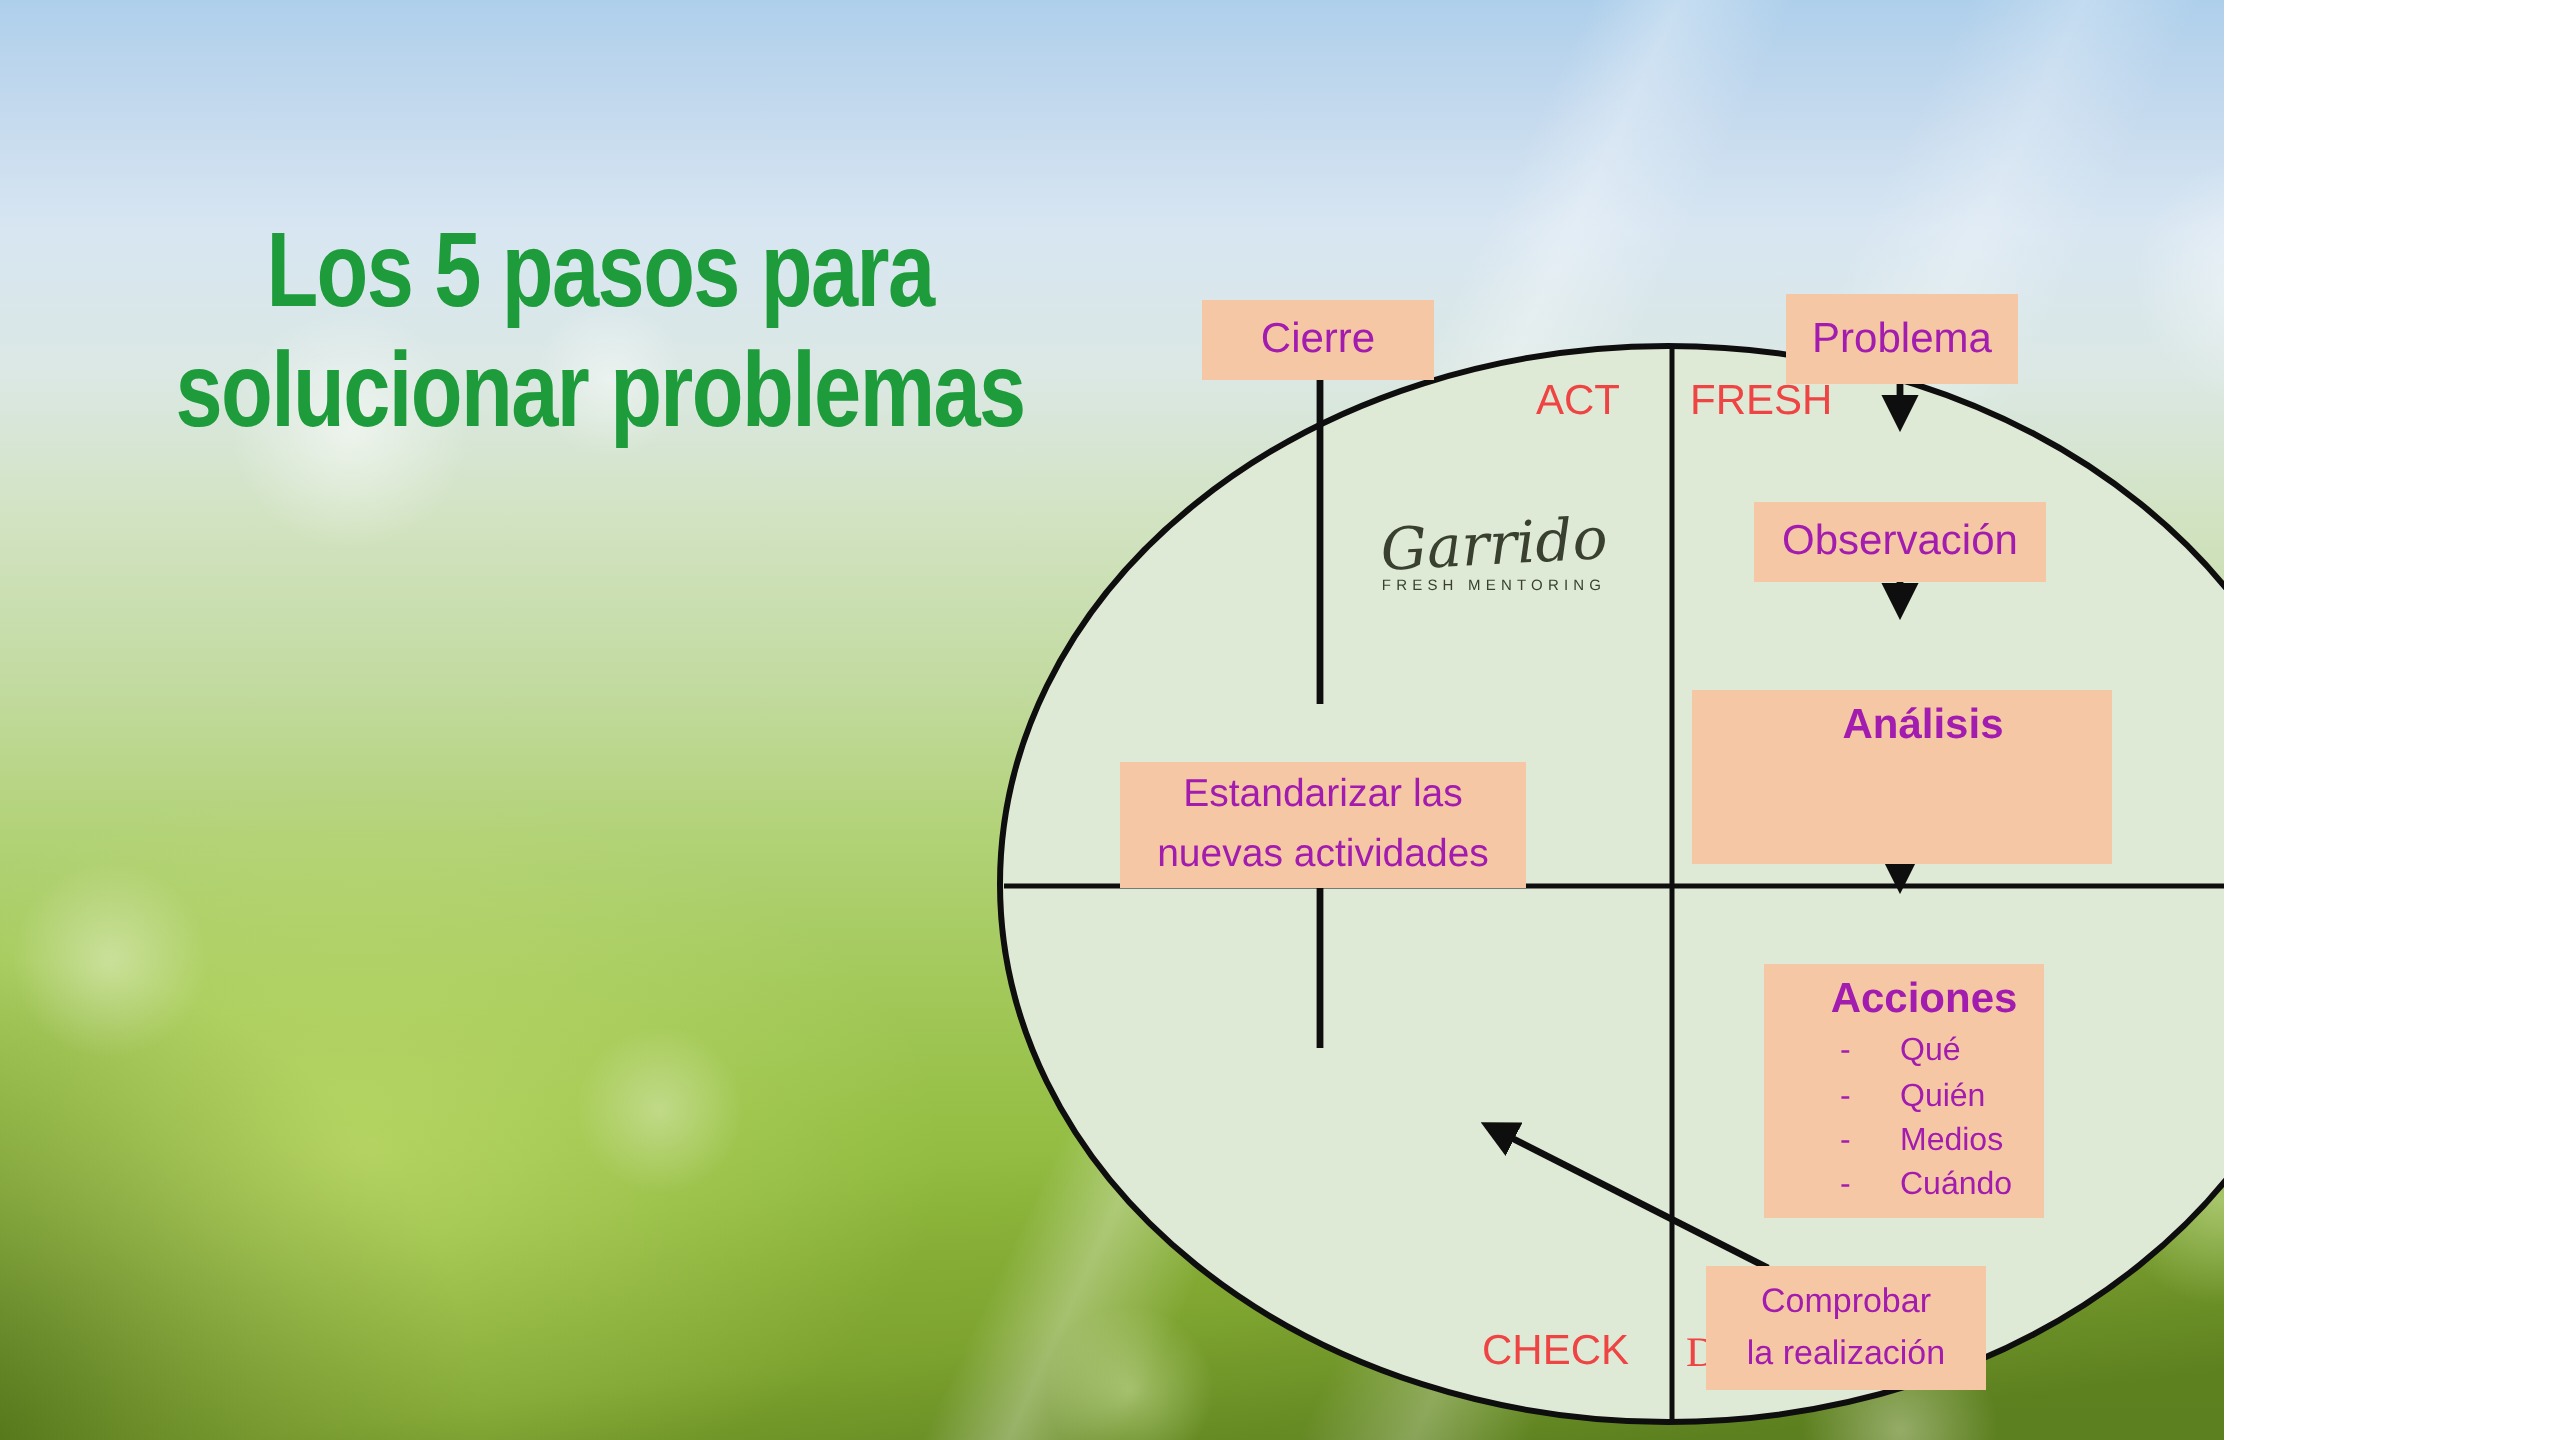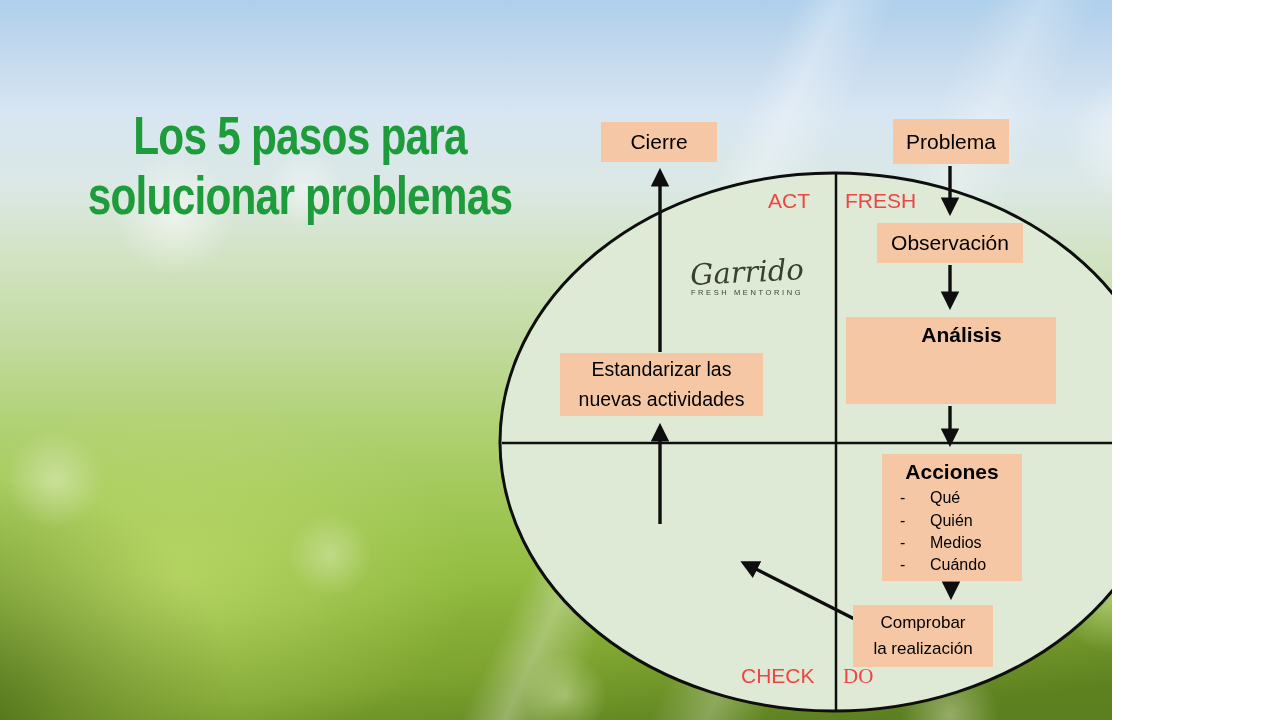--- a/index.html
+++ b/index.html
@@ -42,30 +42,31 @@
   
   .quad{position:absolute;font-size:21px;color:#ef4444;}
 
   
   #logo{position:absolute;left:668px;top:258px;width:158px;text-align:center;color:#39402f;}
   #logo .script{font-family:"DejaVu Serif",serif;font-style:italic;font-size:29px;line-height:1;transform:rotate(-3deg);display:block;}
   #logo .tagline{display:block;font-size:7.5px;letter-spacing:2.6px;font-weight:normal;margin-top:1px;}
 
   
   .box{
-    position:absolute;background:#f5c7a4;color:#000000;
+    position:absolute;background:#f5c7a4;color:#a21caf;
     display:flex;flex-direction:column;justify-content:center;
     text-align:center;
+    margin-top:28px;
   }
   .box .ln{display:block;}
   #box-cierre      {left:601px;top:122px;width:116px;height:40px;font-size:21px;}
   #box-problema    {left:893px;top:119px;width:116px;height:45px;font-size:21px;}
   #box-observacion {left:877px;top:223px;width:146px;height:40px;font-size:21px;}
   #box-analisis    {left:846px;top:317px;width:210px;height:87px;justify-content:flex-start;padding-top:4px;box-sizing:border-box;padding-left:21px;}
-  #box-acciones    {left:882px;top:454px;width:140px;height:127px;justify-content:flex-start;padding-top:4px;box-sizing:border-box;}
+  #box-acciones    {left:882px;top:454px;width:140px;height:127px;justify-content:flex-start;padding-top:4px;box-sizing:border-box;padding-left:20px;}
   #box-comprobar   {left:853px;top:605px;width:140px;height:62px;font-size:17px;line-height:1.55;}
   #box-control     {left:587px;top:524px;width:145px;height:70px;font-size:20px;line-height:1.6;}
   #box-estandarizar{left:560px;top:353px;width:203px;height:63px;font-size:19.5px;line-height:1.5;}
 
   .box h3{margin:0;font-size:21px;font-weight:bold;line-height:1.3;}
   .box ul{list-style:none;margin:2px 0 0 0;padding:0;width:100%;text-align:left;font-size:16px;}
   .box li{display:flex;line-height:1.4;}
   #box-analisis li::before{content:"-";padding-left:16px;width:26px;flex:0 0 auto;}
   #box-acciones li::before{content:"-";padding-left:18px;width:30px;flex:0 0 auto;}
 </style>

